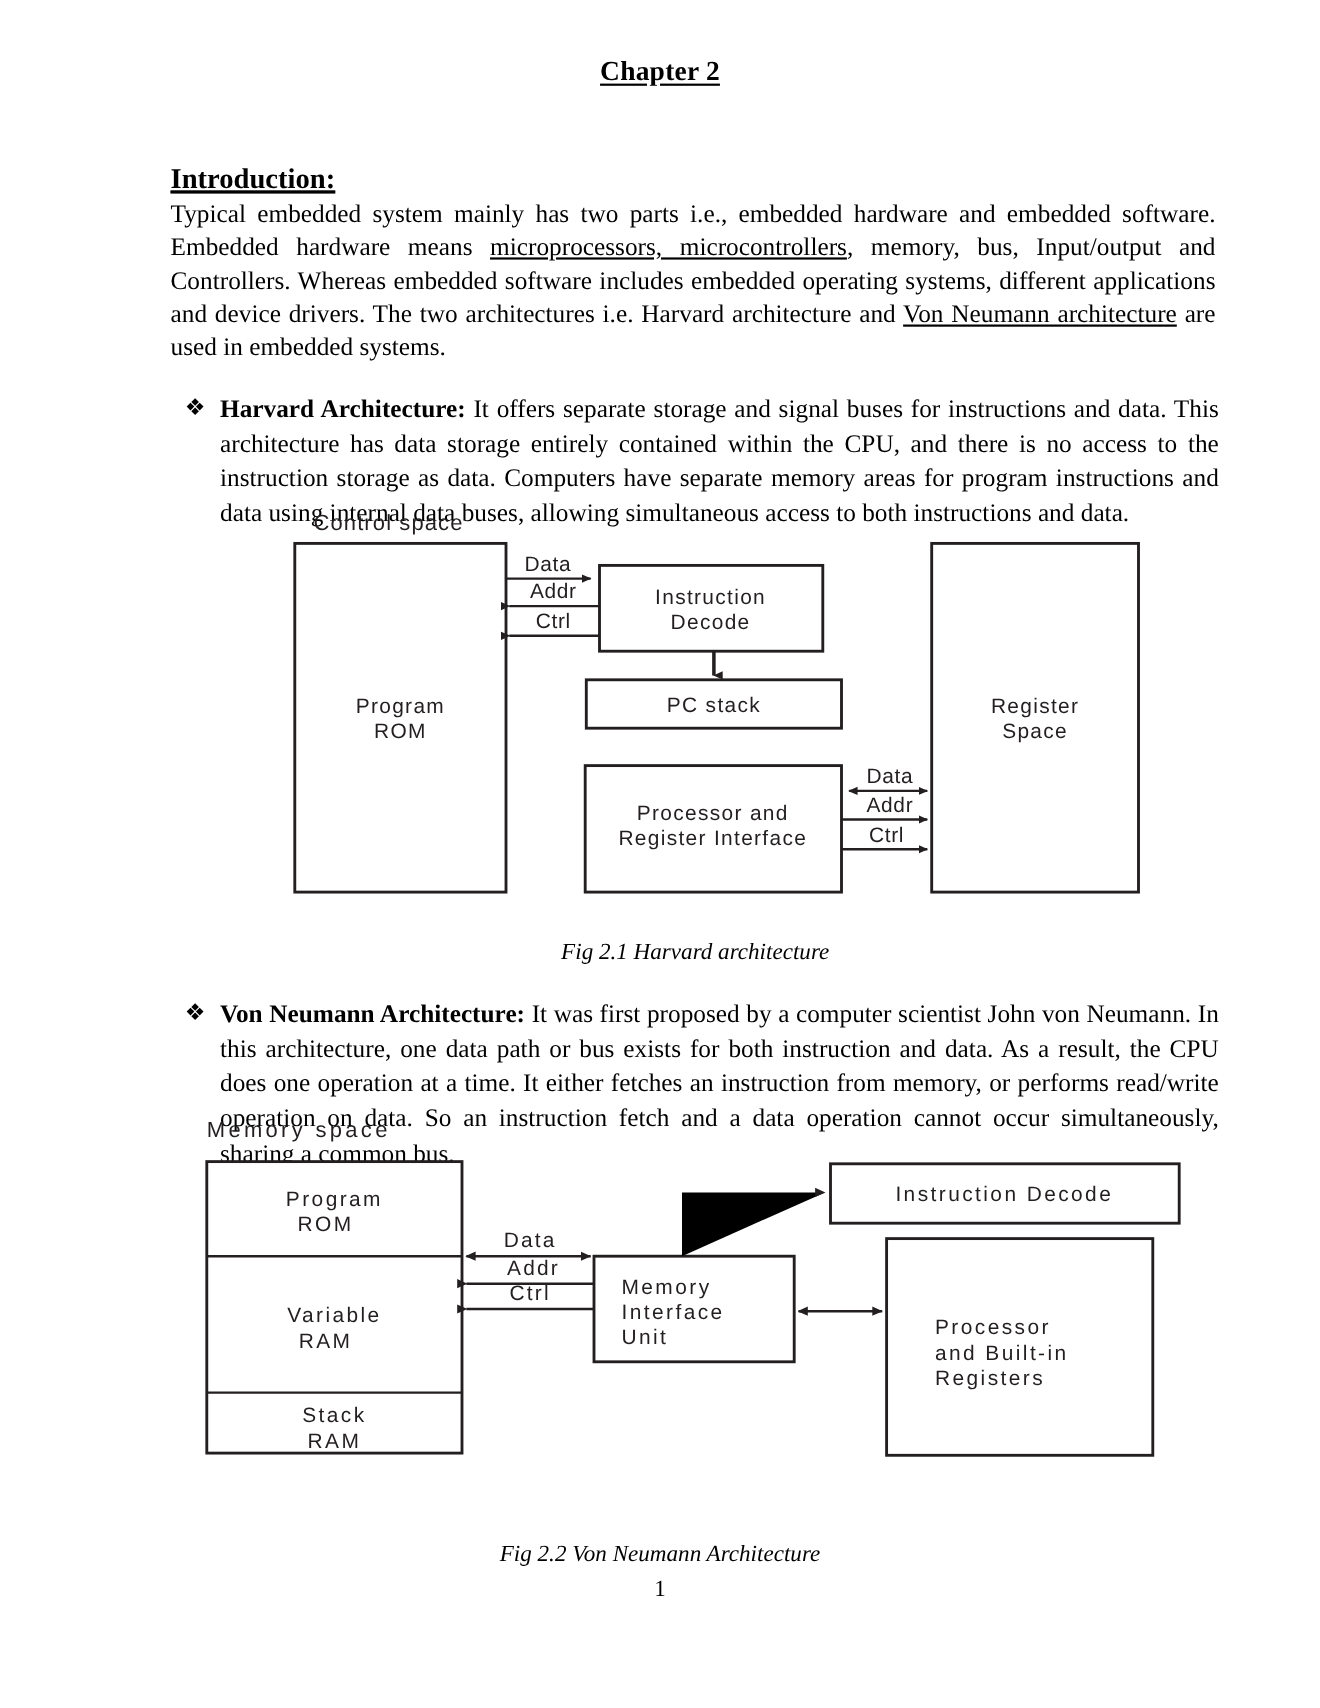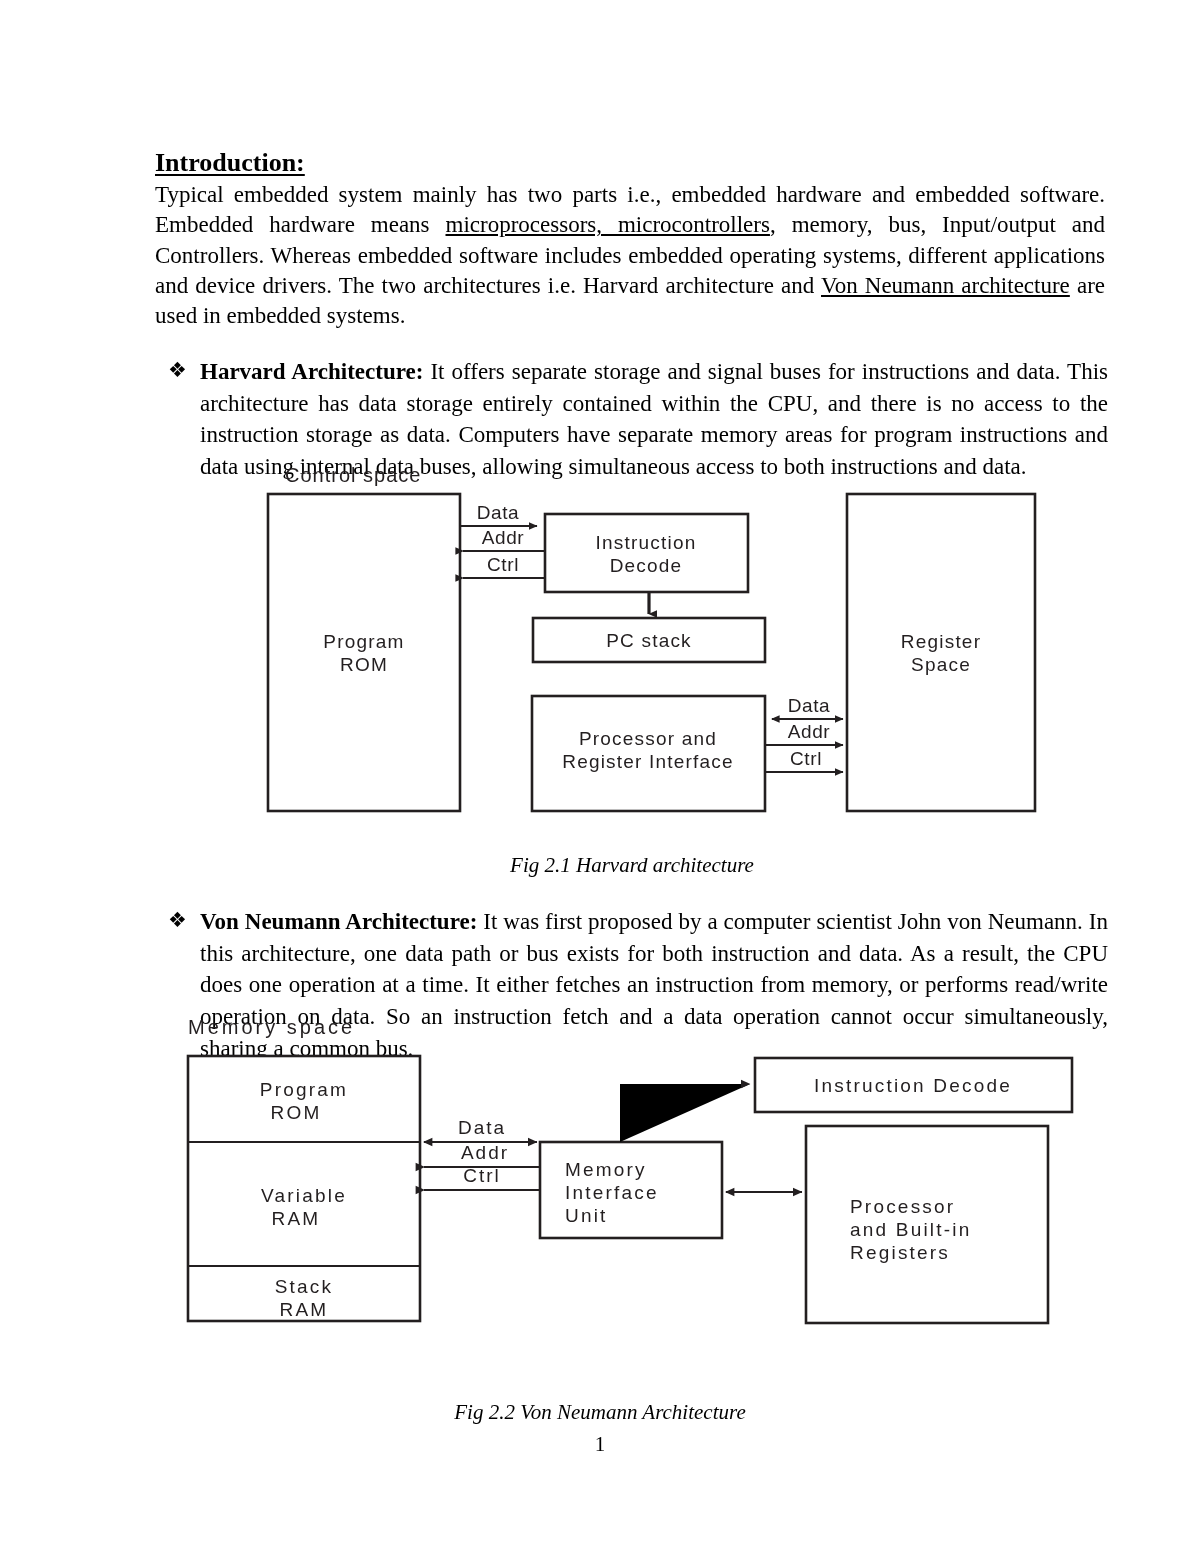--- a/index.html
+++ b/index.html
@@ -23,20 +23,21 @@
   }
   .chapter-title span, .doc-title span, .section-heading span {
     text-decoration:underline;
     text-underline-offset:3px;
   }
   .section-heading {
     font-family:"Liberation Serif", serif;
     font-weight:bold;
     font-size:26px;
     text-align:left;
+    text-decoration:underline;
   }
 
   
   .body-par {
     font-size:23px;
     line-height:1.32;
     text-align:justify;
     text-justify:inter-word;
   }
   a.link { color:#000000; text-decoration:underline; }
@@ -75,20 +76,23 @@
   svg .spacelabel2 { font-size:20px; letter-spacing:3.0px; }
   svg rect.box { fill:#ffffff; stroke:#231f20; stroke-width:2.6; }
   svg line.conn, svg path.conn { stroke:#231f20; stroke-width:2.2; fill:none; }
   svg line.thick { stroke:#231f20; stroke-width:3.2; fill:none; }
 </style>
 </head>
 <body>
 
 <div class="page">
 
+  <div style="position:absolute; left:0; top:52px; width:1200px;" class="h-center chapter-title">
+    <span>Chapter 2</span>
+  </div>
 
 
   <div style="position:absolute; left:155px; top:148px; width:960px;" class="section-heading">
     <span>Introduction:</span>
   </div>
 
   <div style="position:absolute; left:155px; top:180px; width:950px;" class="body-par">
     <span>Typical embedded system mainly has two parts i.e., embedded hardware and embedded software. Embedded hardware means </span><a class="link" href="#">microprocessors, microcontrollers</a><span>, memory, bus, Input/output and Controllers. Whereas embedded software includes embedded operating systems, different applications and device drivers. The two architectures i.e. Harvard architecture and </span><a class="link" href="#">Von Neumann architecture</a><span> are used in embedded systems.</span>
   </div>
 

